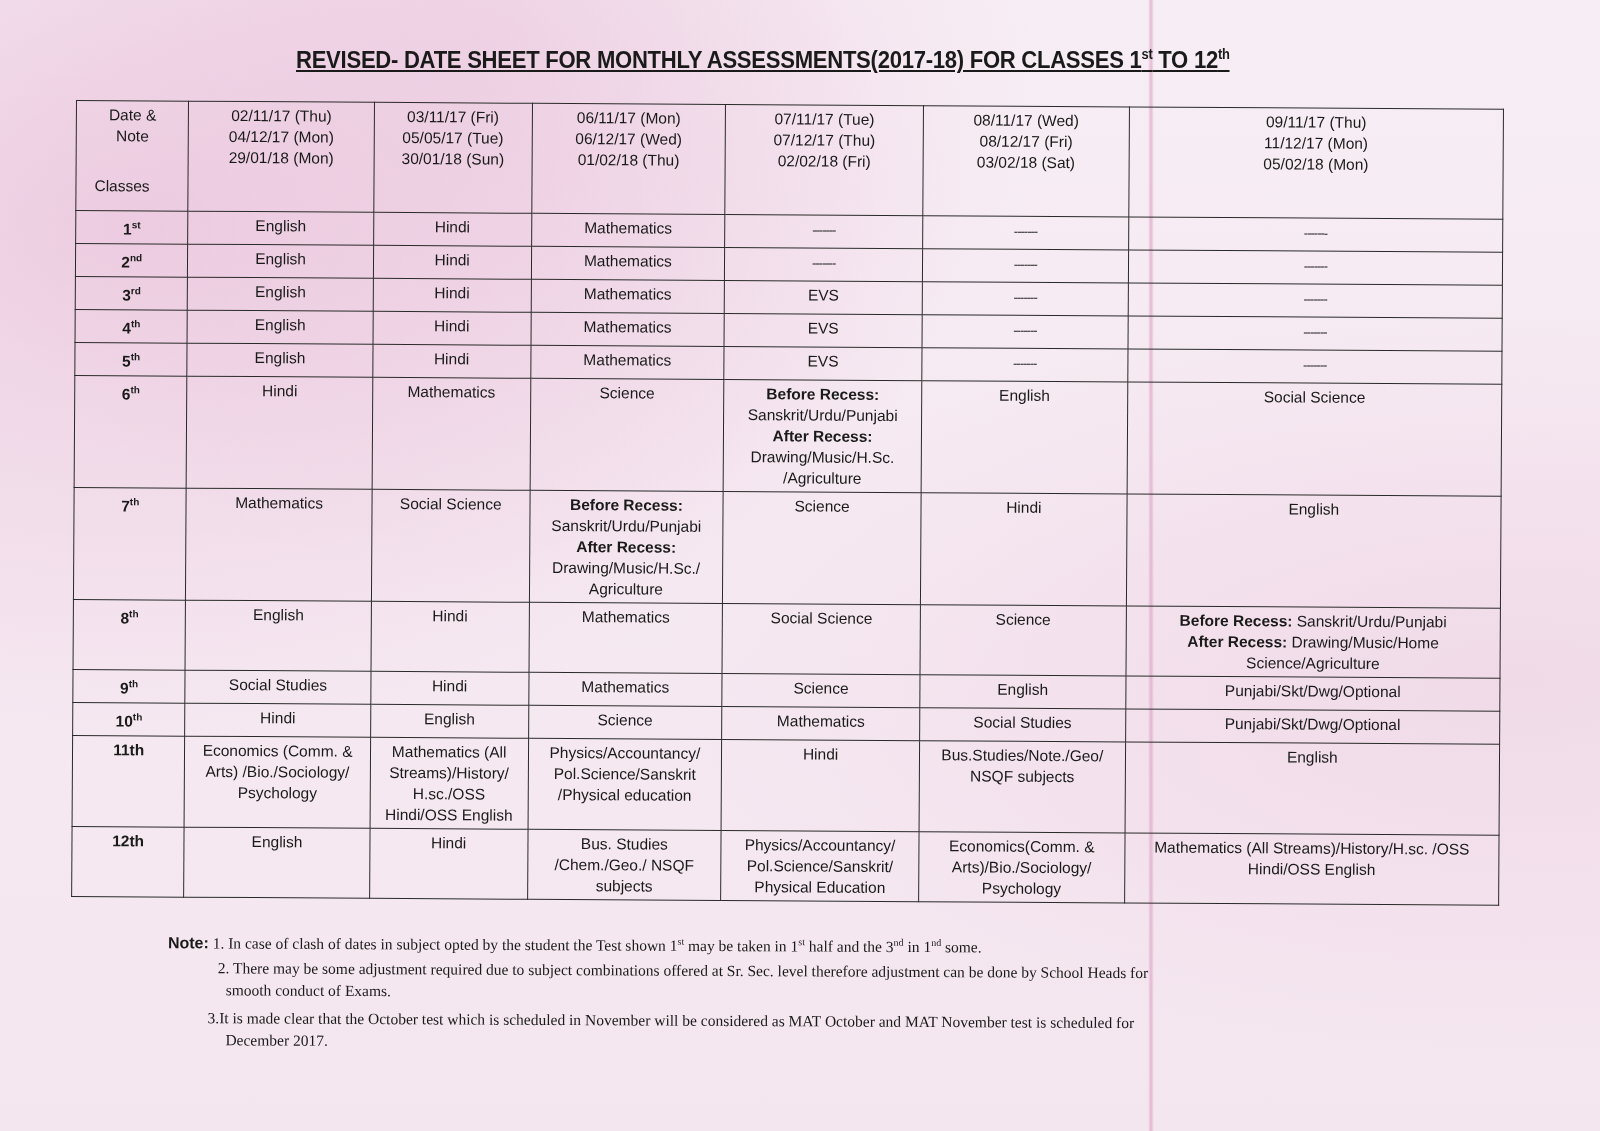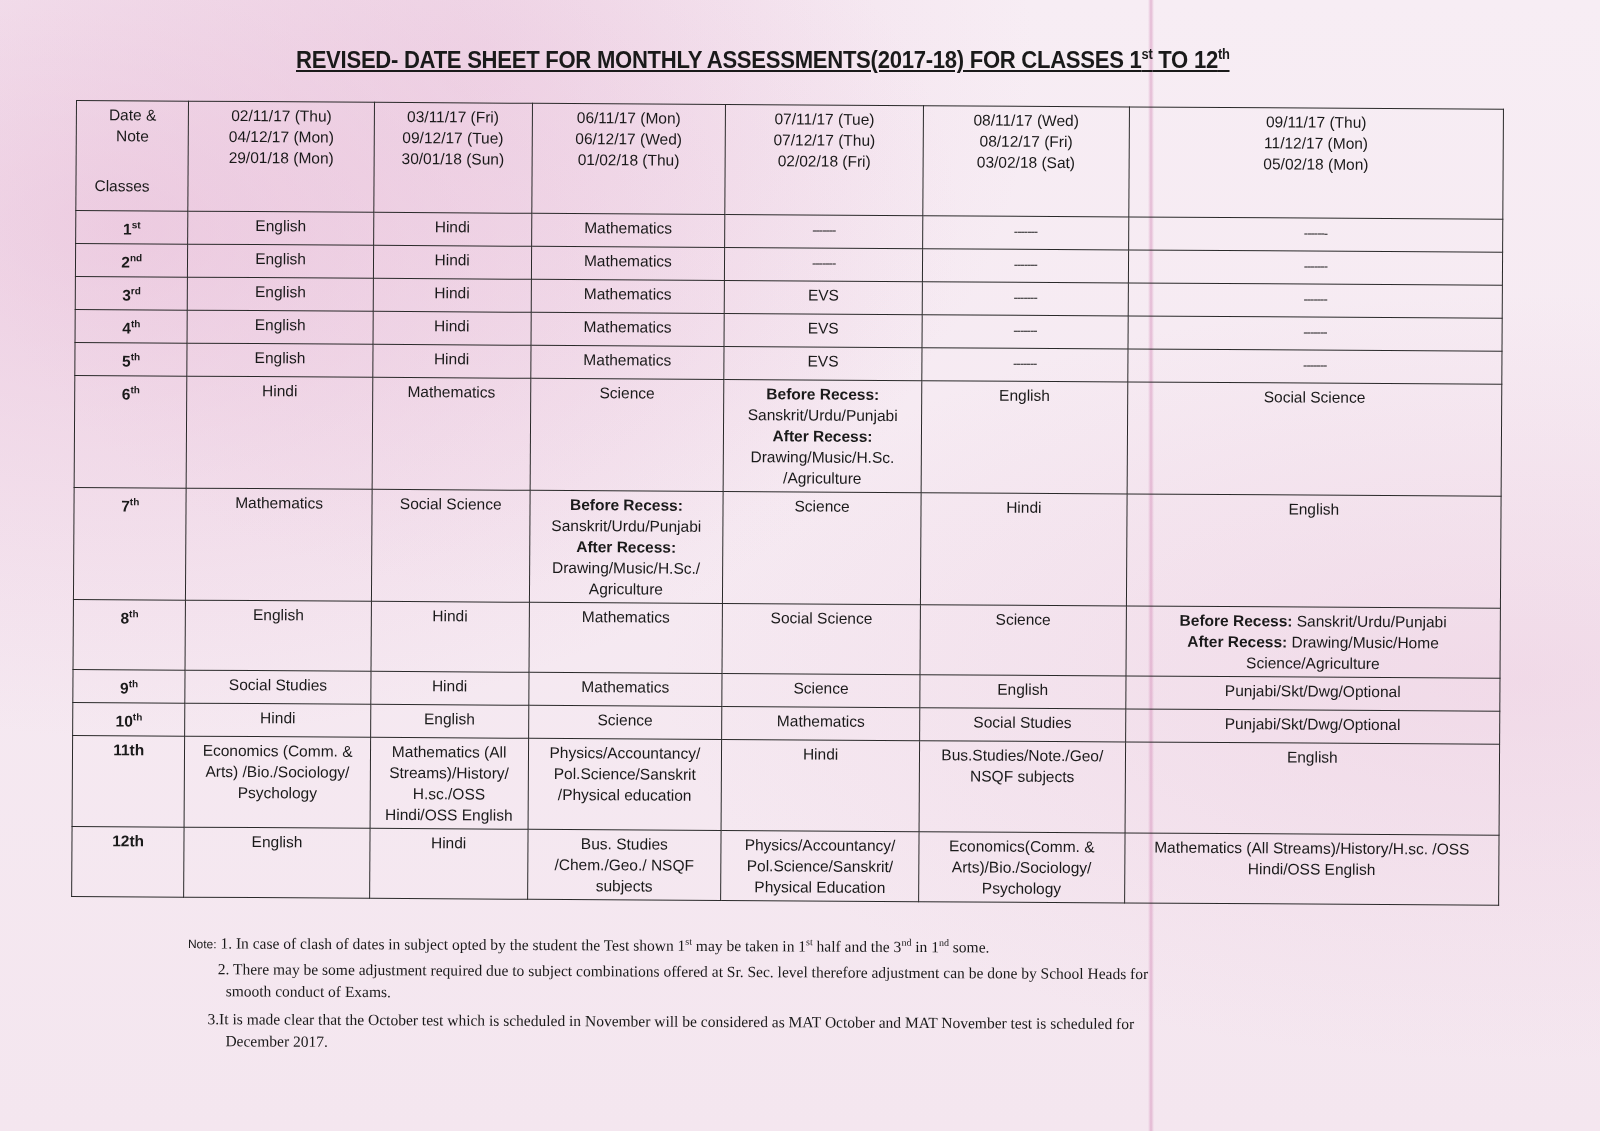--- a/index.html
+++ b/index.html
@@ -43,21 +43,21 @@
     td.corner .classes-lbl { position: absolute; left: 18px; bottom: 14px; }
     td.cls { font-weight: bold; width: 100px; }
     td.cls sup { font-size: 10px; }
     .b { font-weight: bold; }
     .dash { letter-spacing: -1px; font-size: 13px; }
     .notes {
       position: absolute; top: 928px; left: 168px; width: 1260px;
       font-family: "Liberation Serif", "DejaVu Serif", serif;
       font-size: 15.5px; line-height: 22px; transform: rotate(0.3deg); transform-origin: left top;
     }
-    .notes .lbl { font-family: "Liberation Sans", sans-serif; font-weight: normal; font-size: 12px; margin-left: 20px; }
+    .notes .lbl { font-family: "Liberation Sans", sans-serif; font-weight: bold; font-size: 16px; }
     .notes .n1 { }
     .notes .n2 { padding-left: 50px; margin-top: 3px; }
     .notes .n2b { padding-left: 58px; }
     .notes .n3 { padding-left: 40px; margin-top: 6px; }
     .notes .n3b { padding-left: 58px; }
     .notes sup { font-size: 10px; }
   </style>
 </head>
 <body>
 
@@ -82,21 +82,21 @@
         <div>Note</div>
         <div class="classes-lbl">Classes</div>
       </td>
     <td class="head-cell">
           <div>02/11/17 (Thu)</div>
           <div>04/12/17 (Mon)</div>
           <div>29/01/18 (Mon)</div>
         </td>
         <td class="head-cell">
           <div>03/11/17 (Fri)</div>
-          <div>09/12/17 (Tue)</div>
+          <div>05/05/17 (Tue)</div>
           <div>30/01/18 (Sun)</div>
         </td>
         <td class="head-cell">
           <div>06/11/17 (Mon)</div>
           <div>06/12/17 (Wed)</div>
           <div>01/02/18 (Thu)</div>
         </td>
         <td class="head-cell">
           <div>07/11/17 (Tue)</div>
           <div>07/12/17 (Thu)</div>

